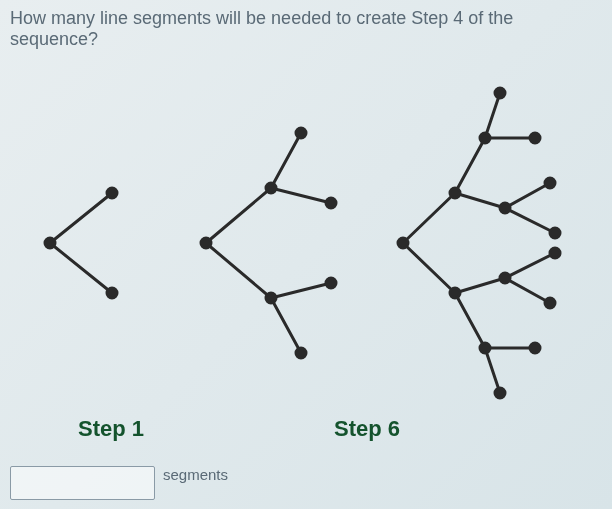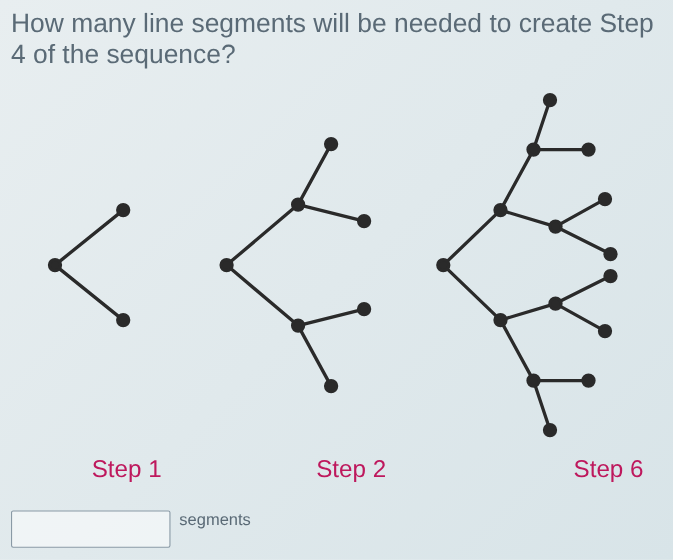--- a/index.html
+++ b/index.html
@@ -6,44 +6,45 @@
   body {
     width: 612px;
     height: 509px;
     background: linear-gradient(135deg, #e8eef0 0%, #d8e4e8 100%);
     font-family: Arial, Helvetica, sans-serif;
     color: #4a5a66;
     padding: 8px 10px;
     position: relative;
   }
   .question {
-    font-size: 24px;
+    font-size: 18px;
     color: #5a6a76;
-    margin-bottom: 12px;
+    margin-bottom: 28px;
   }
   .figures {
     display: flex;
     flex-direction: row;
     align-items: center;
     justify-content: space-around;
     height: 330px;
     margin-top: 10px;
   }
   .fig { display: flex; flex-direction: column; align-items: center; }
   .fig svg { display: block; }
   .labels {
     display: flex;
     flex-direction: row;
     justify-content: space-around;
     margin-top: 8px;
   }
   .step-label {
     font-size: 22px;
-    color: #be185d;
-    text-align: right;
+    color: #14532d;
+    text-align: left;
+    font-weight: bold;
   }
   .lab1 { width: 120px; }
   .lab2 { width: 170px; }
   .lab3 { width: 200px; }
   .answer-row {
     display: flex;
     flex-direction: row;
     align-items: flex-start;
     margin-top: 24px;
     gap: 8px;
@@ -147,20 +148,19 @@
         <circle cx="150" cy="265" r="5"></circle>
         <circle cx="115" cy="310" r="5"></circle>
       </g>
     </svg>
   </div>
 
 </div>
 
 <div class="labels">
   <div class="step-label lab1">Step 1</div>
-  <div class="step-label lab2">Step 2</div>
   <div class="step-label lab3">Step 6</div>
 </div>
 
 <div class="answer-row">
   <input class="answer-input" type="text" value="" style="">
   <span class="segments-label">segments</span>
 </div>
 
 </body></html>

